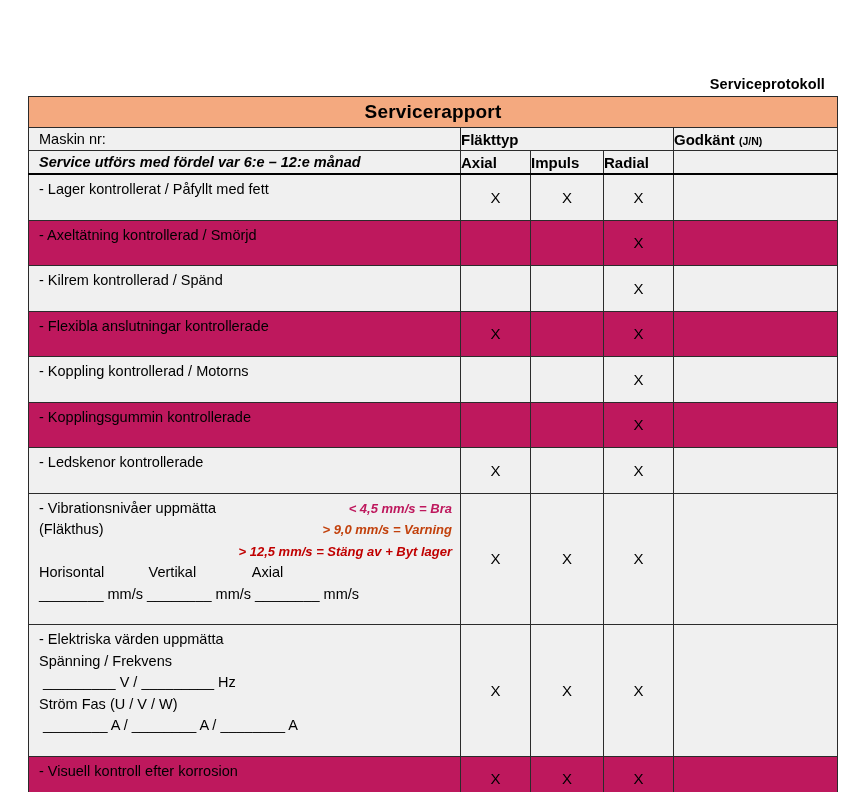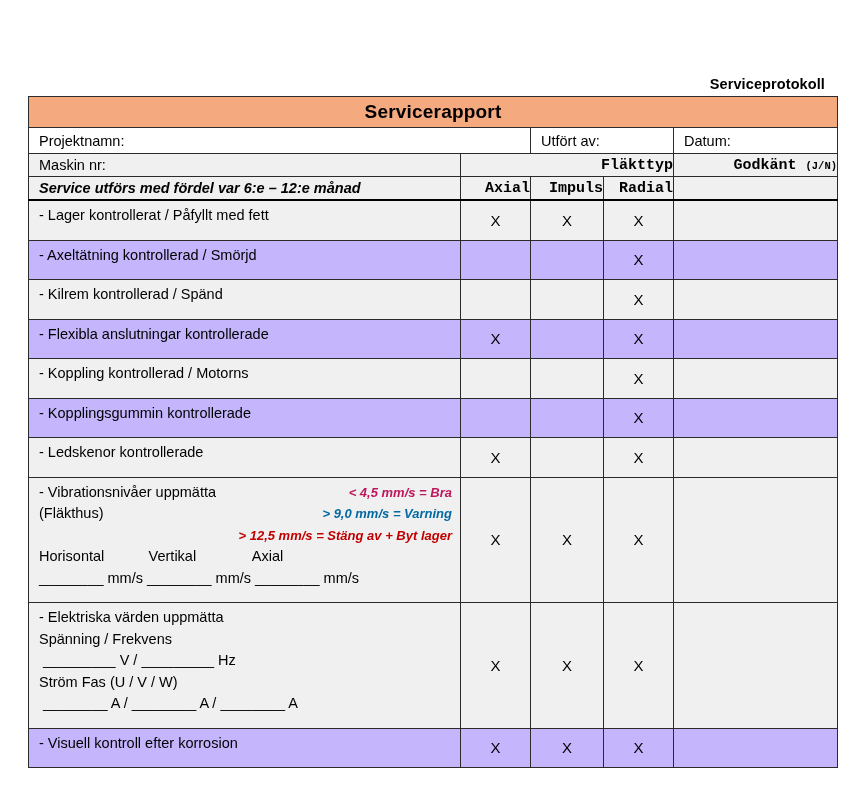--- a/index.html
+++ b/index.html
@@ -136,64 +136,63 @@
     height: 30px;
     letter-spacing: 0.2px;
   }
 
   .cell-pad {
     padding: 3px 0 3px 10px;
     display: block;
   }
   .row-field td { height: 25px; background: #ffffff; }
   .row-shade td { background: #F0F0F0; }
-  .row-white td { background: #c4b5fd; }
+  .row-white td { background: #be185d; }
 
   .mark {
     text-align: center;
     font-size: 15px;
     font-weight: normal;
   }
   .ctr-bold {
-    text-align: right;
+    text-align: left;
     font-weight: bold;
     font-size: 15px;
-    font-family: Liberation Mono, monospace;
   }
   .small-jn { font-size: 10.5px; }
 
   .italic-note {
     font-style: italic;
     font-weight: bold;
     font-size: 14.5px;
   }
 
   .thick-bottom { border-bottom: 2px solid #000000 !important; }
 
   .task-multi {
-    padding: 4px 0 13px 10px;
+    padding: 4px 0 19px 10px;
     line-height: 21.5px;
   }
   .task-line { white-space: pre; }
 
   .legend-row {
     display: flex;
     align-items: baseline;
   }
   .legend-left { flex: 0 0 auto; }
   .legend-right {
     flex: 1 1 auto;
     text-align: right;
     padding-right: 8px;
     font-style: italic;
     font-weight: bold;
     font-size: 13px;
   }
   .lg-green  { color: #be185d; }
-  .lg-amber  { color: #0369a1; }
+  .lg-amber  { color: #c2410c; }
   .lg-red    { color: #C00000; }
 </style>
 </head>
 <body>
 
 <div class="page">
 
 
   <div class="doc-kicker">Serviceprotokoll</div>
 
@@ -204,31 +203,20 @@
         <col class="c-impuls">
         <col class="c-radial">
         <col class="c-ok">
     </colgroup>
     <tbody>
 
       <tr class="banner">
         <td colspan="5">Servicerapport</td>
       </tr>
 
-      <tr class="row-field">
-        <td colspan="2">
-            <span class="cell-pad">Projektnamn:</span>
-          </td>
-        <td colspan="2">
-            <span class="cell-pad">Utfört av:</span>
-          </td>
-        <td>
-            <span class="cell-pad">Datum:</span>
-          </td>
-      </tr>
 
       <tr class="row-shade">
         <td>
             <span class="cell-pad">Maskin nr:</span>
           </td>
         <td class="ctr-bold" colspan="3">Fläkttyp</td>
         <td class="ctr-bold"><span>Godkänt</span> <span class="small-jn">(J/N)</span></td>
       </tr>
 
       <tr class="row-shade">

